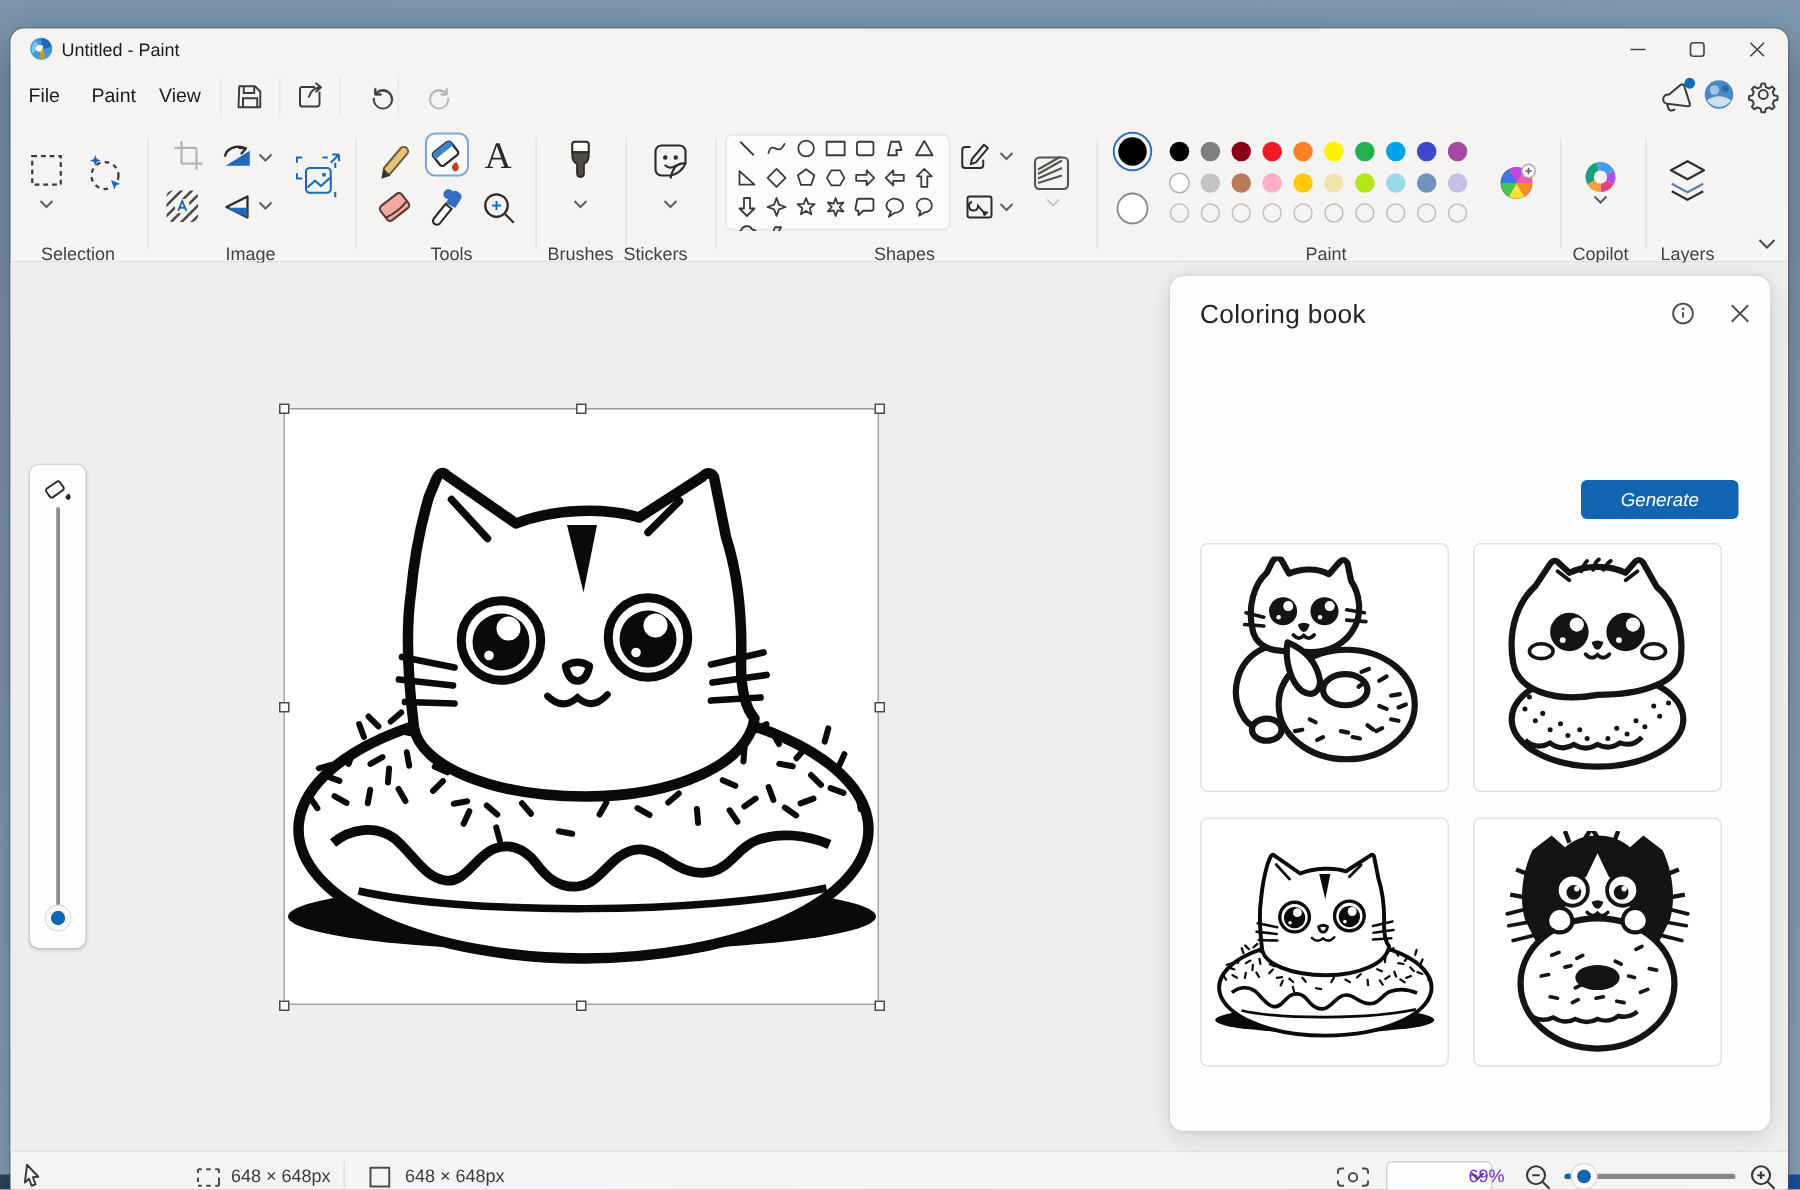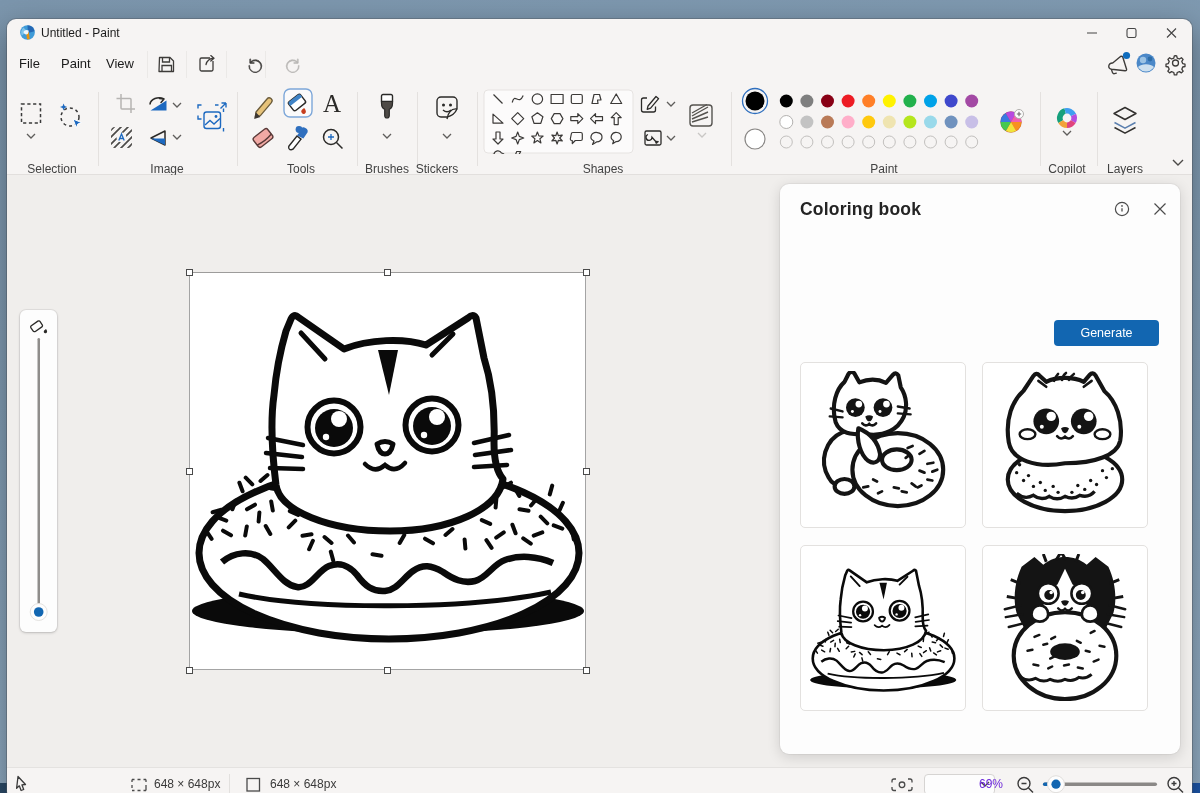--- a/index.html
+++ b/index.html
@@ -15,24 +15,24 @@
   .menuitem { position:absolute; top:9px; font-size:13px; color:#1b1b1b; }
   #ribbon { position:absolute; left:0; top:63px; width:100%; height:93px; border-bottom:1px solid #e2dfdd; }
   .gsep { position:absolute; top:10px; height:74px; width:1px; background:#e4e1df; }
   .glabel { position:absolute; top:80px; font-size:12px; color:#424242; transform:translateX(-50%); white-space:nowrap; }
   .icon { position:absolute; }
   #workspace { position:absolute; left:0; top:156px; width:100%; height:592px; background:#f0eeec; }
   #canvas { position:absolute; left:182px; top:98px; width:397px; height:397px; background:#fff; }
   .handle { position:absolute; width:7px; height:7px; background:#fff; border:1.4px solid #4a4a4a; }
   #lslider { position:absolute; left:13px; top:135px; width:37px; height:322px; background:#fdfdfd; border-radius:6px; box-shadow:0 1px 3px rgba(0,0,0,.18), 0 0 0 1px rgba(0,0,0,.05); }
   #panel { position:absolute; left:773px; top:9px; width:400px; height:570px; background:#fdfdfd; border-radius:9px; box-shadow:0 3px 14px rgba(0,0,0,.14), 0 0 0 1px rgba(0,0,0,.04); }
-  #paneltitle { position:absolute; left:20px; top:15px; font-size:17.5px; font-weight:700; color:#242424; letter-spacing:.2px; }
+  #paneltitle { position:absolute; left:20px; top:15px; font-size:17.5px; font-weight:400; color:#242424; letter-spacing:.2px; }
   #ta { position:absolute; left:20px; top:59px; width:357px; height:70px; background:#fff; border:1px solid #dcdad8; border-bottom:2px solid #1061ae; border-radius:4px 4px 2px 2px; }
   #ta span { position:absolute; left:10px; top:7px; font-size:12.5px; color:#1b1b1b; }
-  #genbtn { position:absolute; left:274px; top:136px; width:105px; height:26px; background:#1266b1; border-radius:4px; color:#fff; font-size:12.5px; text-align:center; line-height:26px; }
+  #genbtn { position:absolute; left:274px; top:136px; width:105px; height:26px; background:#1266b1; border-radius:4px; color:#fff; font-size:12.5px; text-align:center; line-height:26px;font-style:italic; }
   .card { position:absolute; width:166px; height:166px; background:#fff; border:1px solid #e3e1df; border-radius:5px; }
   #statusbar { position:absolute; left:0; top:748px; width:100%; height:33px; border-top:1px solid #e4e2e0; font-size:12px; color:#3a3a3a; }
   .sbtext { position:absolute; top:9px; }
 </style>
 </head>
 <body>
 <div id="wallbottom"></div>
 <div id="win">
   <div id="titlebar">
     <svg class="icon" style="left:12px;top:5px" width="17" height="17" viewBox="0 0 19 19">

